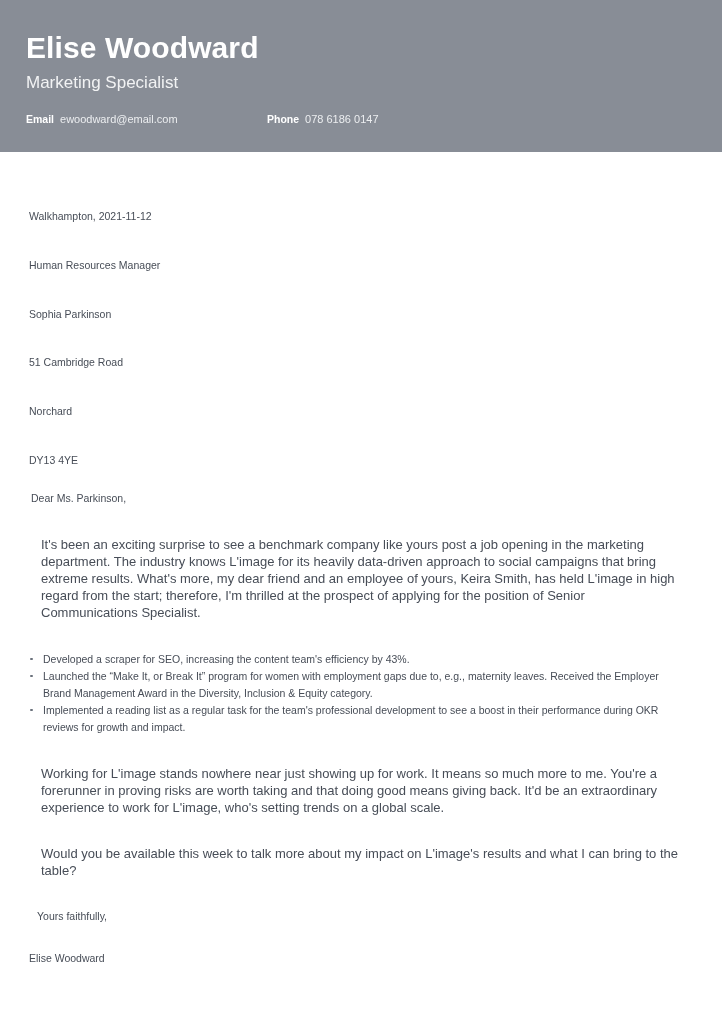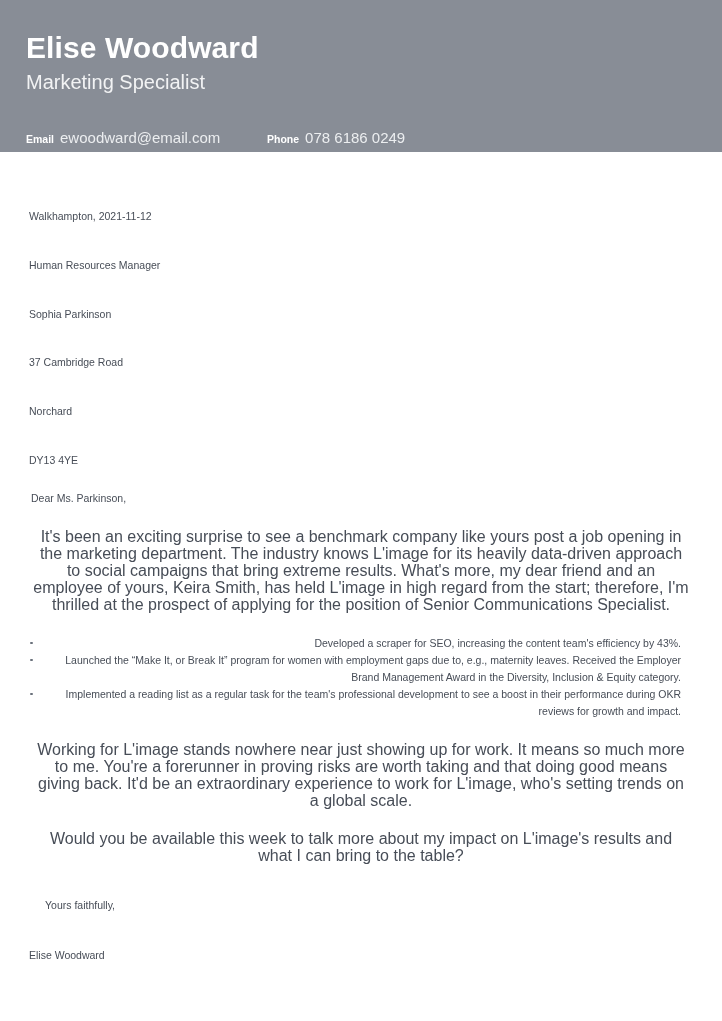--- a/index.html
+++ b/index.html
@@ -45,49 +45,49 @@
     letter-spacing: 0.1px;
     color: #ffffff;
     white-space: nowrap;
   }
 
   .job-title {
     position: absolute;
     left: 26px;
     top: 73px;
     margin: 0;
-    font-size: 20px;
+    font-size: 17px;
     font-weight: normal;
     line-height: 19px;
     color: #f2f3f4;
     white-space: nowrap;
   }
 
   .contact-row {
     position: absolute;
     left: 26px;
-    top: 129px;
+    top: 113px;
     display: flex;
     align-items: flex-end;
   }
   .contact-item {
     display: flex;
     align-items: baseline;
     white-space: nowrap;
   }
   .contact-item.email { width: 241px; }
 
   .contact-label {
     font-size: 10.5px;
     font-weight: bold;
     color: #ffffff;
     margin-right: 6px;
   }
   .contact-value {
-    font-size: 15px;
+    font-size: 11px;
     font-weight: normal;
     color: #eceef0;
   }
 
   
   .body-wrap {
     position: relative;
     padding: 0 29px;
     box-sizing: border-box;
   }
@@ -108,36 +108,35 @@
 
   .salutation {
     margin: 2px;
     padding-top: 19px;
     font-size: 10.5px;
     line-height: 17px;
     color: #474d57;
   }
 
   p.para {
-    margin: 4px;
+    margin: 12px;
     padding-top: 17px;
-    font-size: 16px;
-    line-height: 17px;
-    color: #474d57;
-    text-align: center;
+    font-size: 13px;
+    line-height: 17px;
+    color: #474d57;
+    text-align: left;
   }
 
   ul.achievements {
     margin: 0;
     padding: 0;
     padding-top: 18px;
     padding-left: 0;
     list-style: none;
     width: 652px;
-    text-align: right;
   }
   ul.achievements li {
     position: relative;
     padding-left: 14px;
     font-size: 10.5px;
     line-height: 17px;
     color: #474d57;
     margin-bottom: 0px;
   }
   ul.achievements li::before {
@@ -145,21 +144,21 @@
     position: absolute;
     left: 1px;
     top: 7px;
     width: 2.6px;
     height: 2.6px;
     border-radius: 50%;
     background: #6a717b;
   }
 
   .closing {
-    margin: 16px;
+    margin: 8px;
     padding-top: 17px;
     font-size: 10.5px;
     line-height: 17px;
     color: #474d57;
   }
   .signature {
     margin: 0;
     padding-top: 17px;
     font-size: 10.5px;
     line-height: 17px;
@@ -179,33 +178,33 @@
 
     <div class="contact-row">
 
       <div class="contact-item email">
         <span class="contact-label">Email</span>
         <span class="contact-value">ewoodward@email.com</span>
       </div>
 
       <div class="contact-item phone">
         <span class="contact-label">Phone</span>
-        <span class="contact-value">078 6186 0249</span>
+        <span class="contact-value">078 6186 0147</span>
       </div>
 
     </div>
   </div>
 
   <div class="body-wrap">
 
     <div class="addr-block">
       <div class="addr-line">Walkhampton, 2021-11-12</div>
       <div class="addr-line">Human Resources Manager</div>
       <div class="addr-line">Sophia Parkinson</div>
-      <div class="addr-line">37 Cambridge Road</div>
+      <div class="addr-line">51 Cambridge Road</div>
       <div class="addr-line">Norchard</div>
       <div class="addr-line">DY13 4YE</div>
     </div>
 
     <p class="salutation">Dear Ms. Parkinson,</p>
 
     <p class="para">It's been an exciting surprise to see a benchmark company like yours post a job opening in the marketing department. The industry knows L'image for its heavily data-driven approach to social campaigns that bring extreme results. What's more, my dear friend and an employee of yours, Keira Smith, has held L'image in high regard from the start; therefore, I'm thrilled at the prospect of applying for the position of Senior Communications Specialist.</p>
 
 
     <ul class="achievements">

